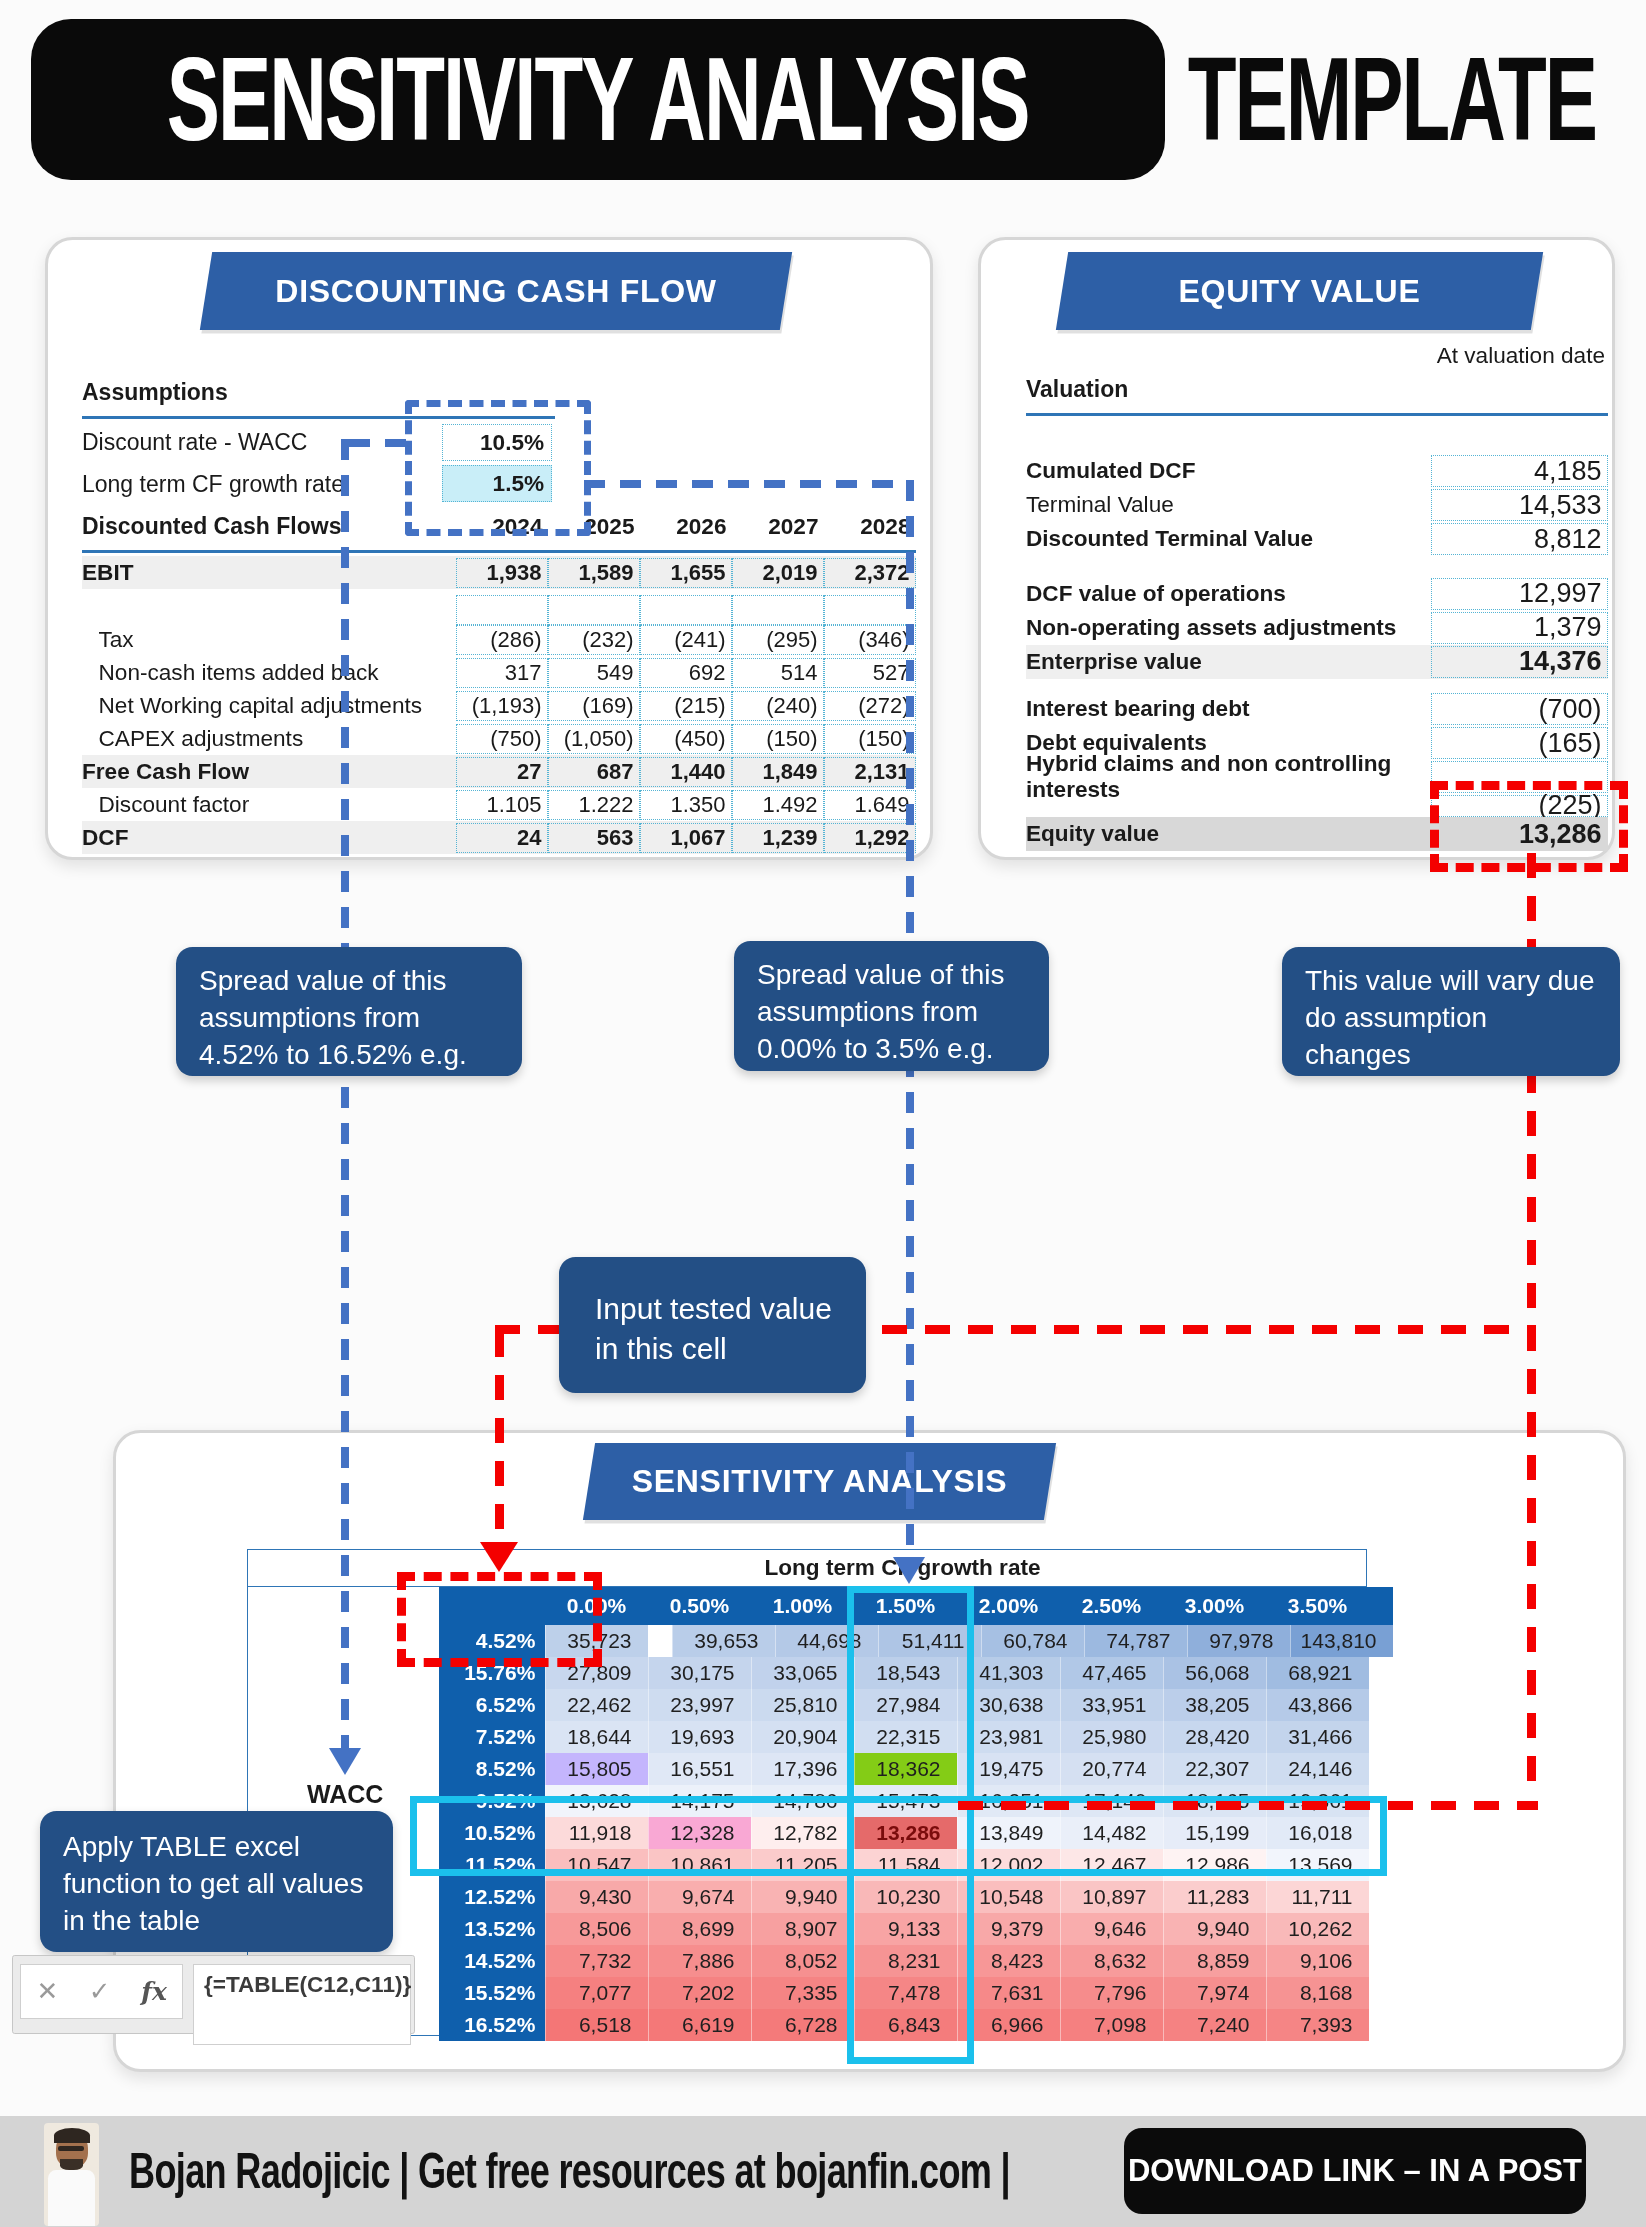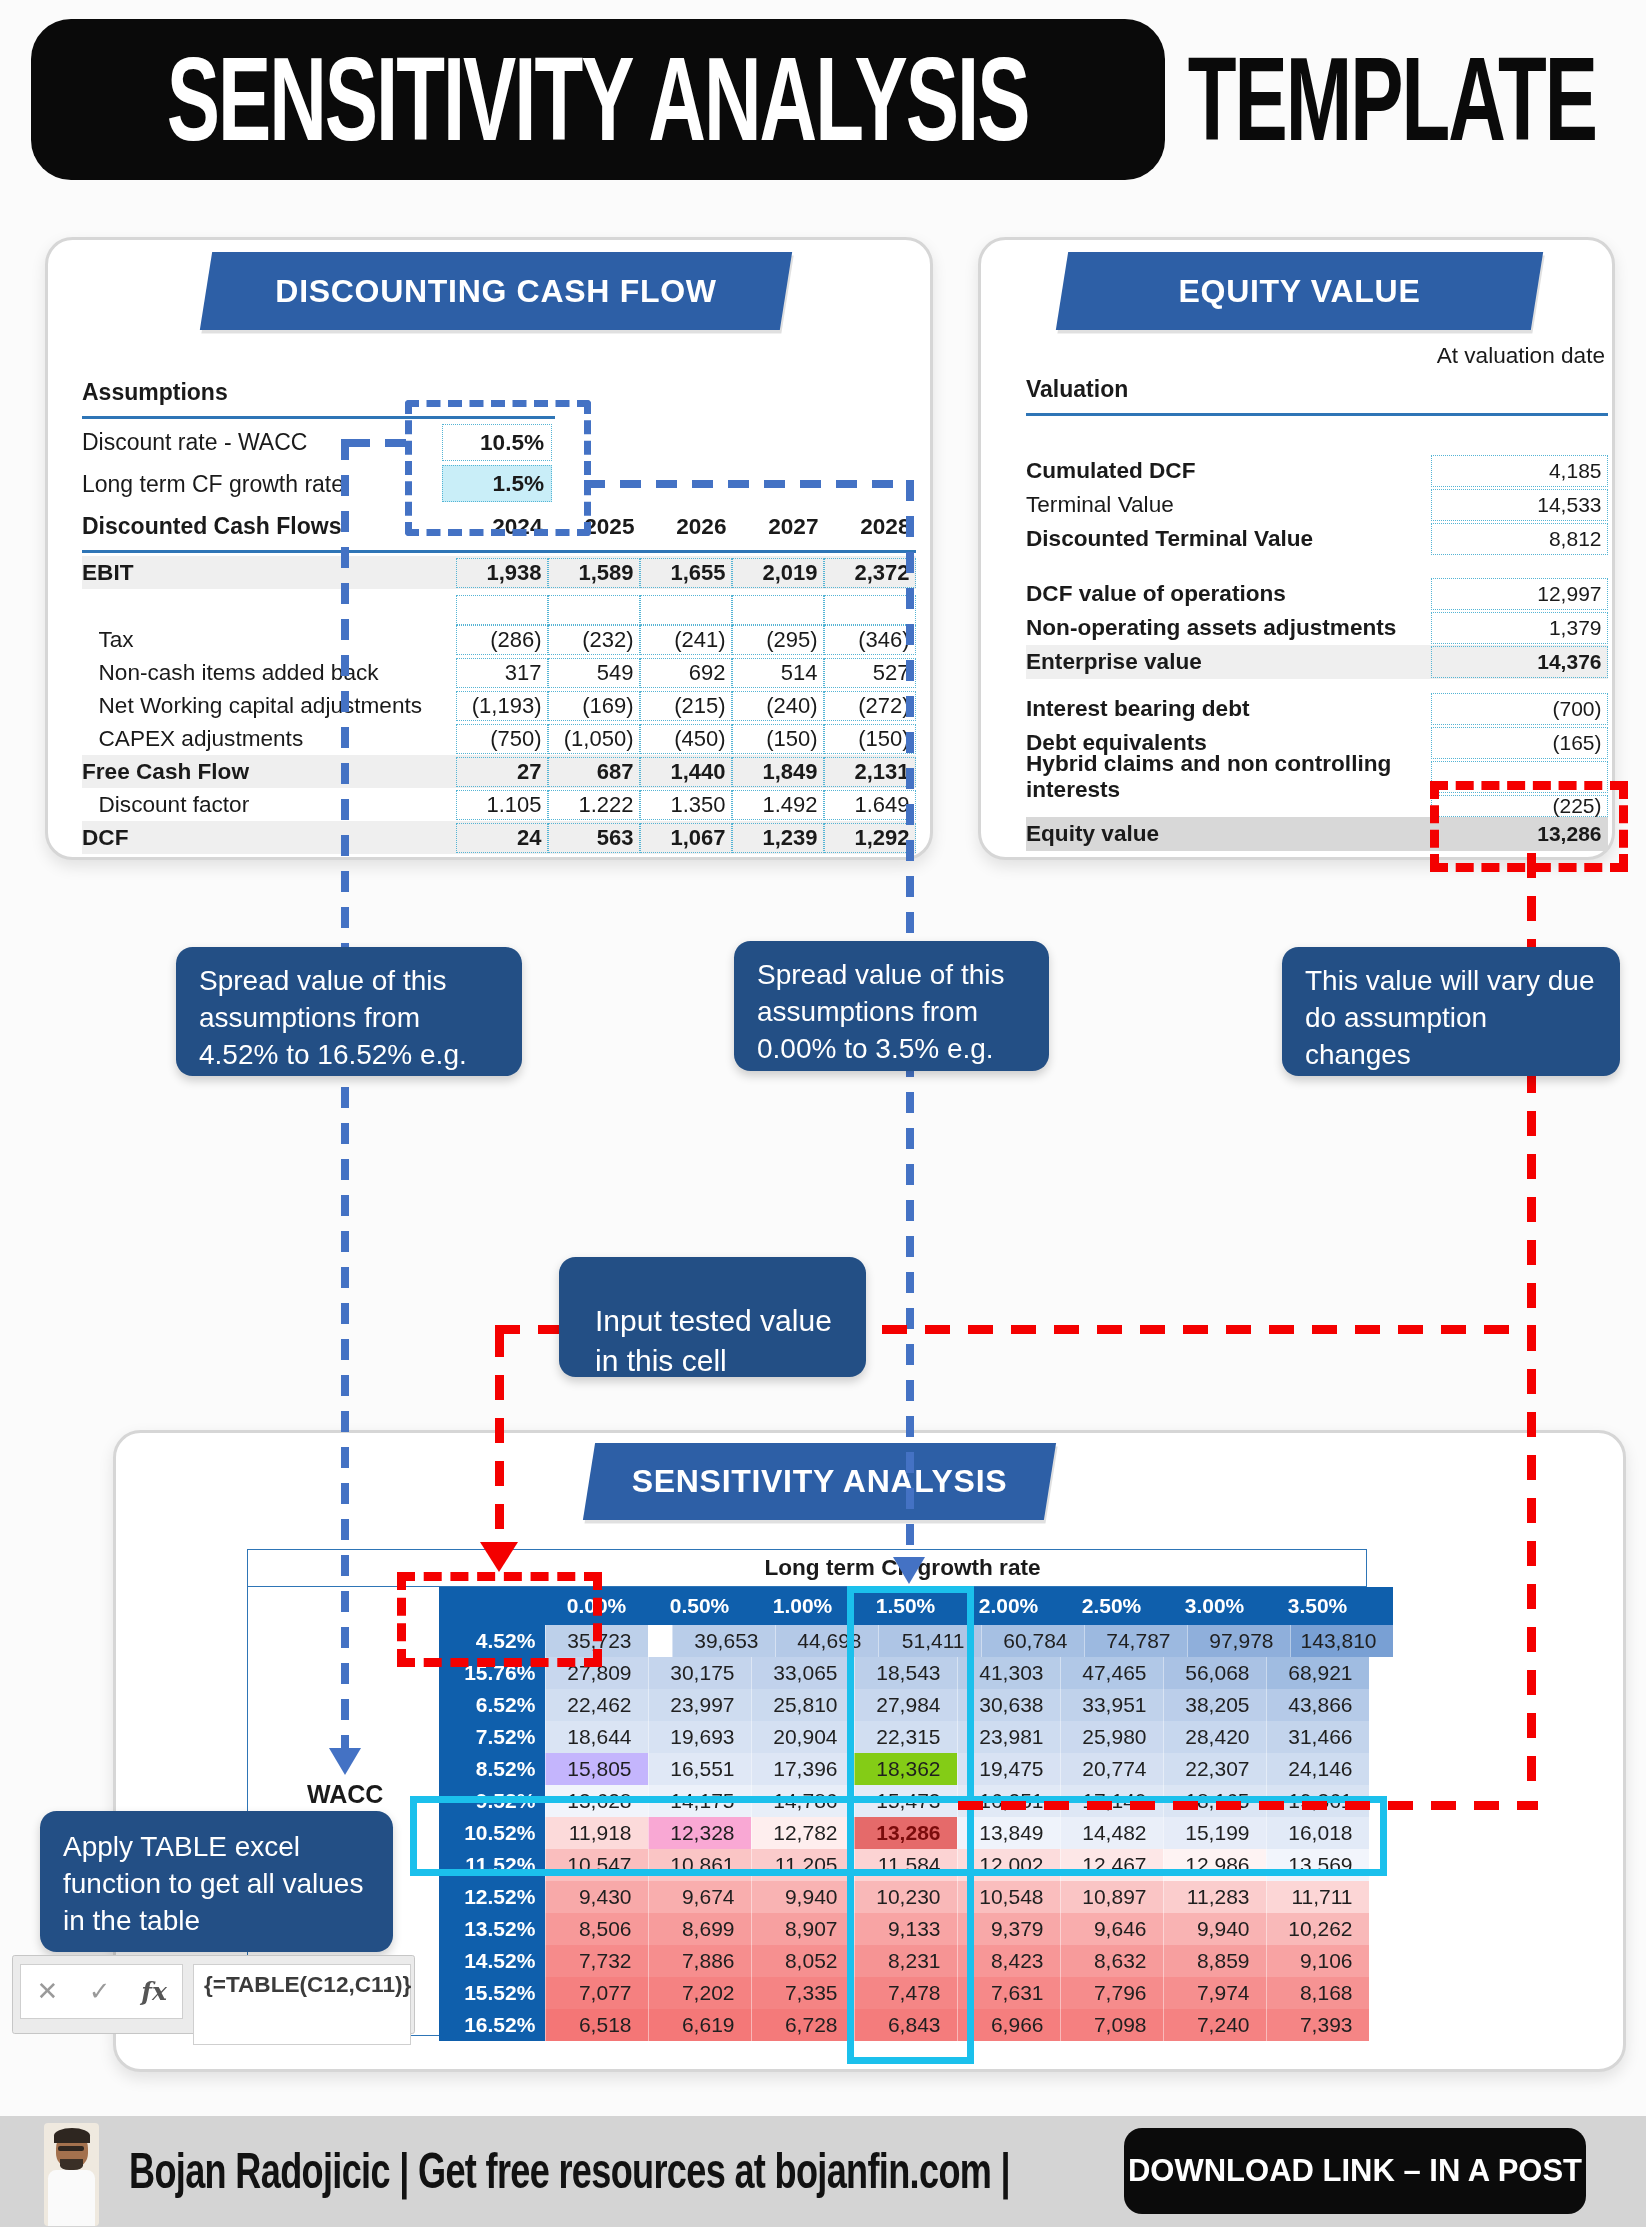--- a/index.html
+++ b/index.html
@@ -66,21 +66,21 @@
     justify-content:flex-end;padding-right:5.5px;font-size:22px;color:#1a1a1a;box-sizing:border-box;}
   .dcf-cell.b{font-weight:700;}
 
   
   .eq-val-header{font-size:22.6px;color:#1a1a1a;text-align:right;line-height:1.25;}
   .eq-rows{display:flex;flex-direction:column;}
   .eq-row{display:flex;align-items:center;height:34px;}
   .eq-row .lbl{flex:1;font-size:22.6px;color:#1a1a1a;}
   .eq-row .lbl.b{font-weight:700;}
   .eq-row .cell{width:177px;height:32px;border:1.4px dotted var(--dot);display:flex;align-items:center;
-    justify-content:flex-end;padding-right:5.5px;font-size:21px;color:#1a1a1a;box-sizing:border-box;}
+    justify-content:flex-end;padding-right:5.5px;font-size:27px;color:#1a1a1a;box-sizing:border-box;}
   .eq-row .cell.nob{border-color:transparent;}
   .eq-row .cell.b{font-weight:700;}
   .eq-row.bandl{background:var(--band);}
   .eq-row.bandd{background:var(--band-dark);}
   .eq-row.thin{height:23px;}
   .eq-row.thin .cell{height:22px;}
 
   
   .callout{position:absolute;background:var(--navy);border-radius:16.5px;color:#fff;
     font-size:28px;font-weight:500;line-height:1.33;padding:15px 23px;box-sizing:border-box;z-index:6;
@@ -309,21 +309,21 @@
       <div class="eq-row bandd">
         <div class="lbl b">Equity value</div>
         <div class="cell nob b">13,286</div>
       </div>
     </div>
 </div>
 
 <div class="callout" style="left:176px;top:947px;width:346px;height:129px;">Spread value of this assumptions from 4.52% to 16.52% e.g.</div>
 <div class="callout" style="left:734px;top:941px;width:315px;height:130px;">Spread value of this assumptions from 0.00% to 3.5% e.g.</div>
 <div class="callout" style="left:1282px;top:947px;width:338px;height:129px;">This value will vary due do assumption changes</div>
-<div class="callout" style="left:559px;top:1257px;width:307px;height:120px;padding-left:36px;padding-top:44px;font-size:30px;">Input tested value in this cell</div>
+<div class="callout" style="left:559px;top:1257px;width:307px;height:136px;padding-left:36px;padding-top:32px;font-size:30px;">Input tested value in this cell</div>
 <div class="callout" style="left:40px;top:1811px;width:353px;height:141px;padding-top:16.5px;">Apply TABLE excel function to get all values in the table</div>
 
 <div class="dash-rect-blue" style="left:360px;top:163px;width:172px;height:122px;transform:translate(45px,237px);"></div>
 
 <div class="hdash-blue" style="left:349px;top:439px;width:57px;"></div>
 <div class="vdash-blue" style="left:341px;top:439px;height:1309px;"></div>
 <div class="arrow-down arrow-blue" style="left:329px;top:1748px;"></div>
 <div class="abs wacc-label" style="left:307px;top:1780px;width:75px;">WACC</div>
 
 <div class="hdash-blue" style="left:584px;top:480px;width:321px;"></div>

